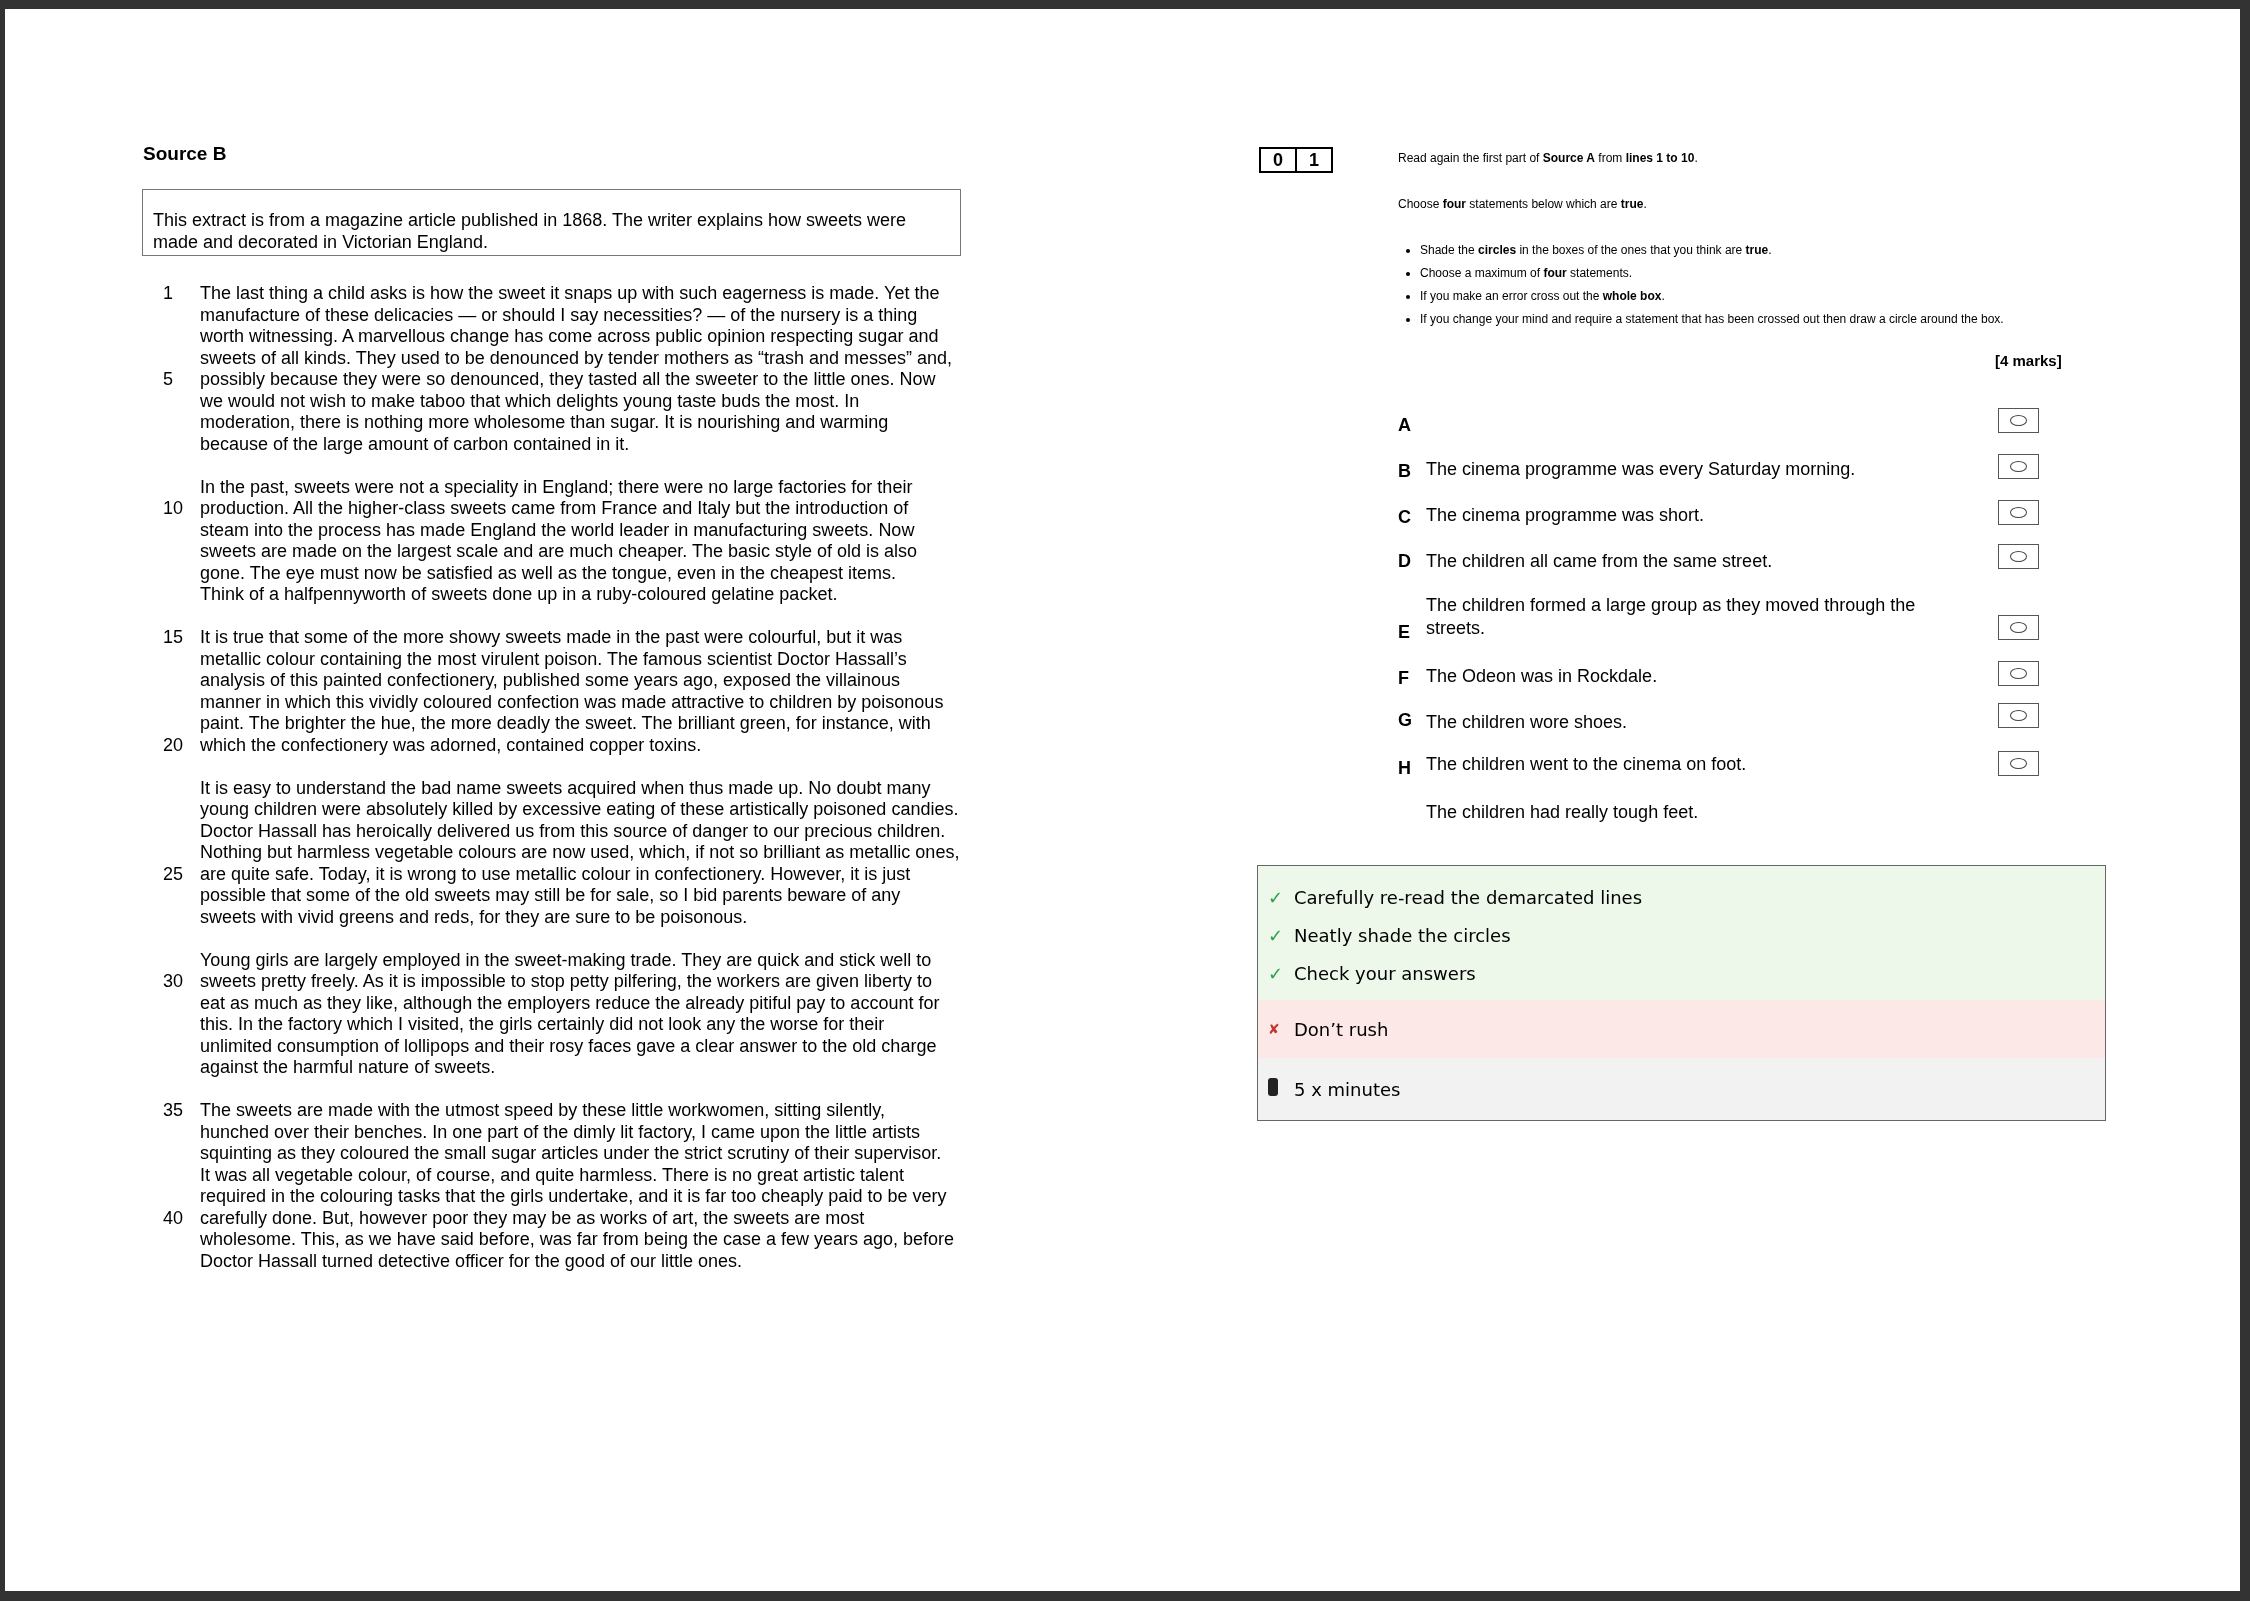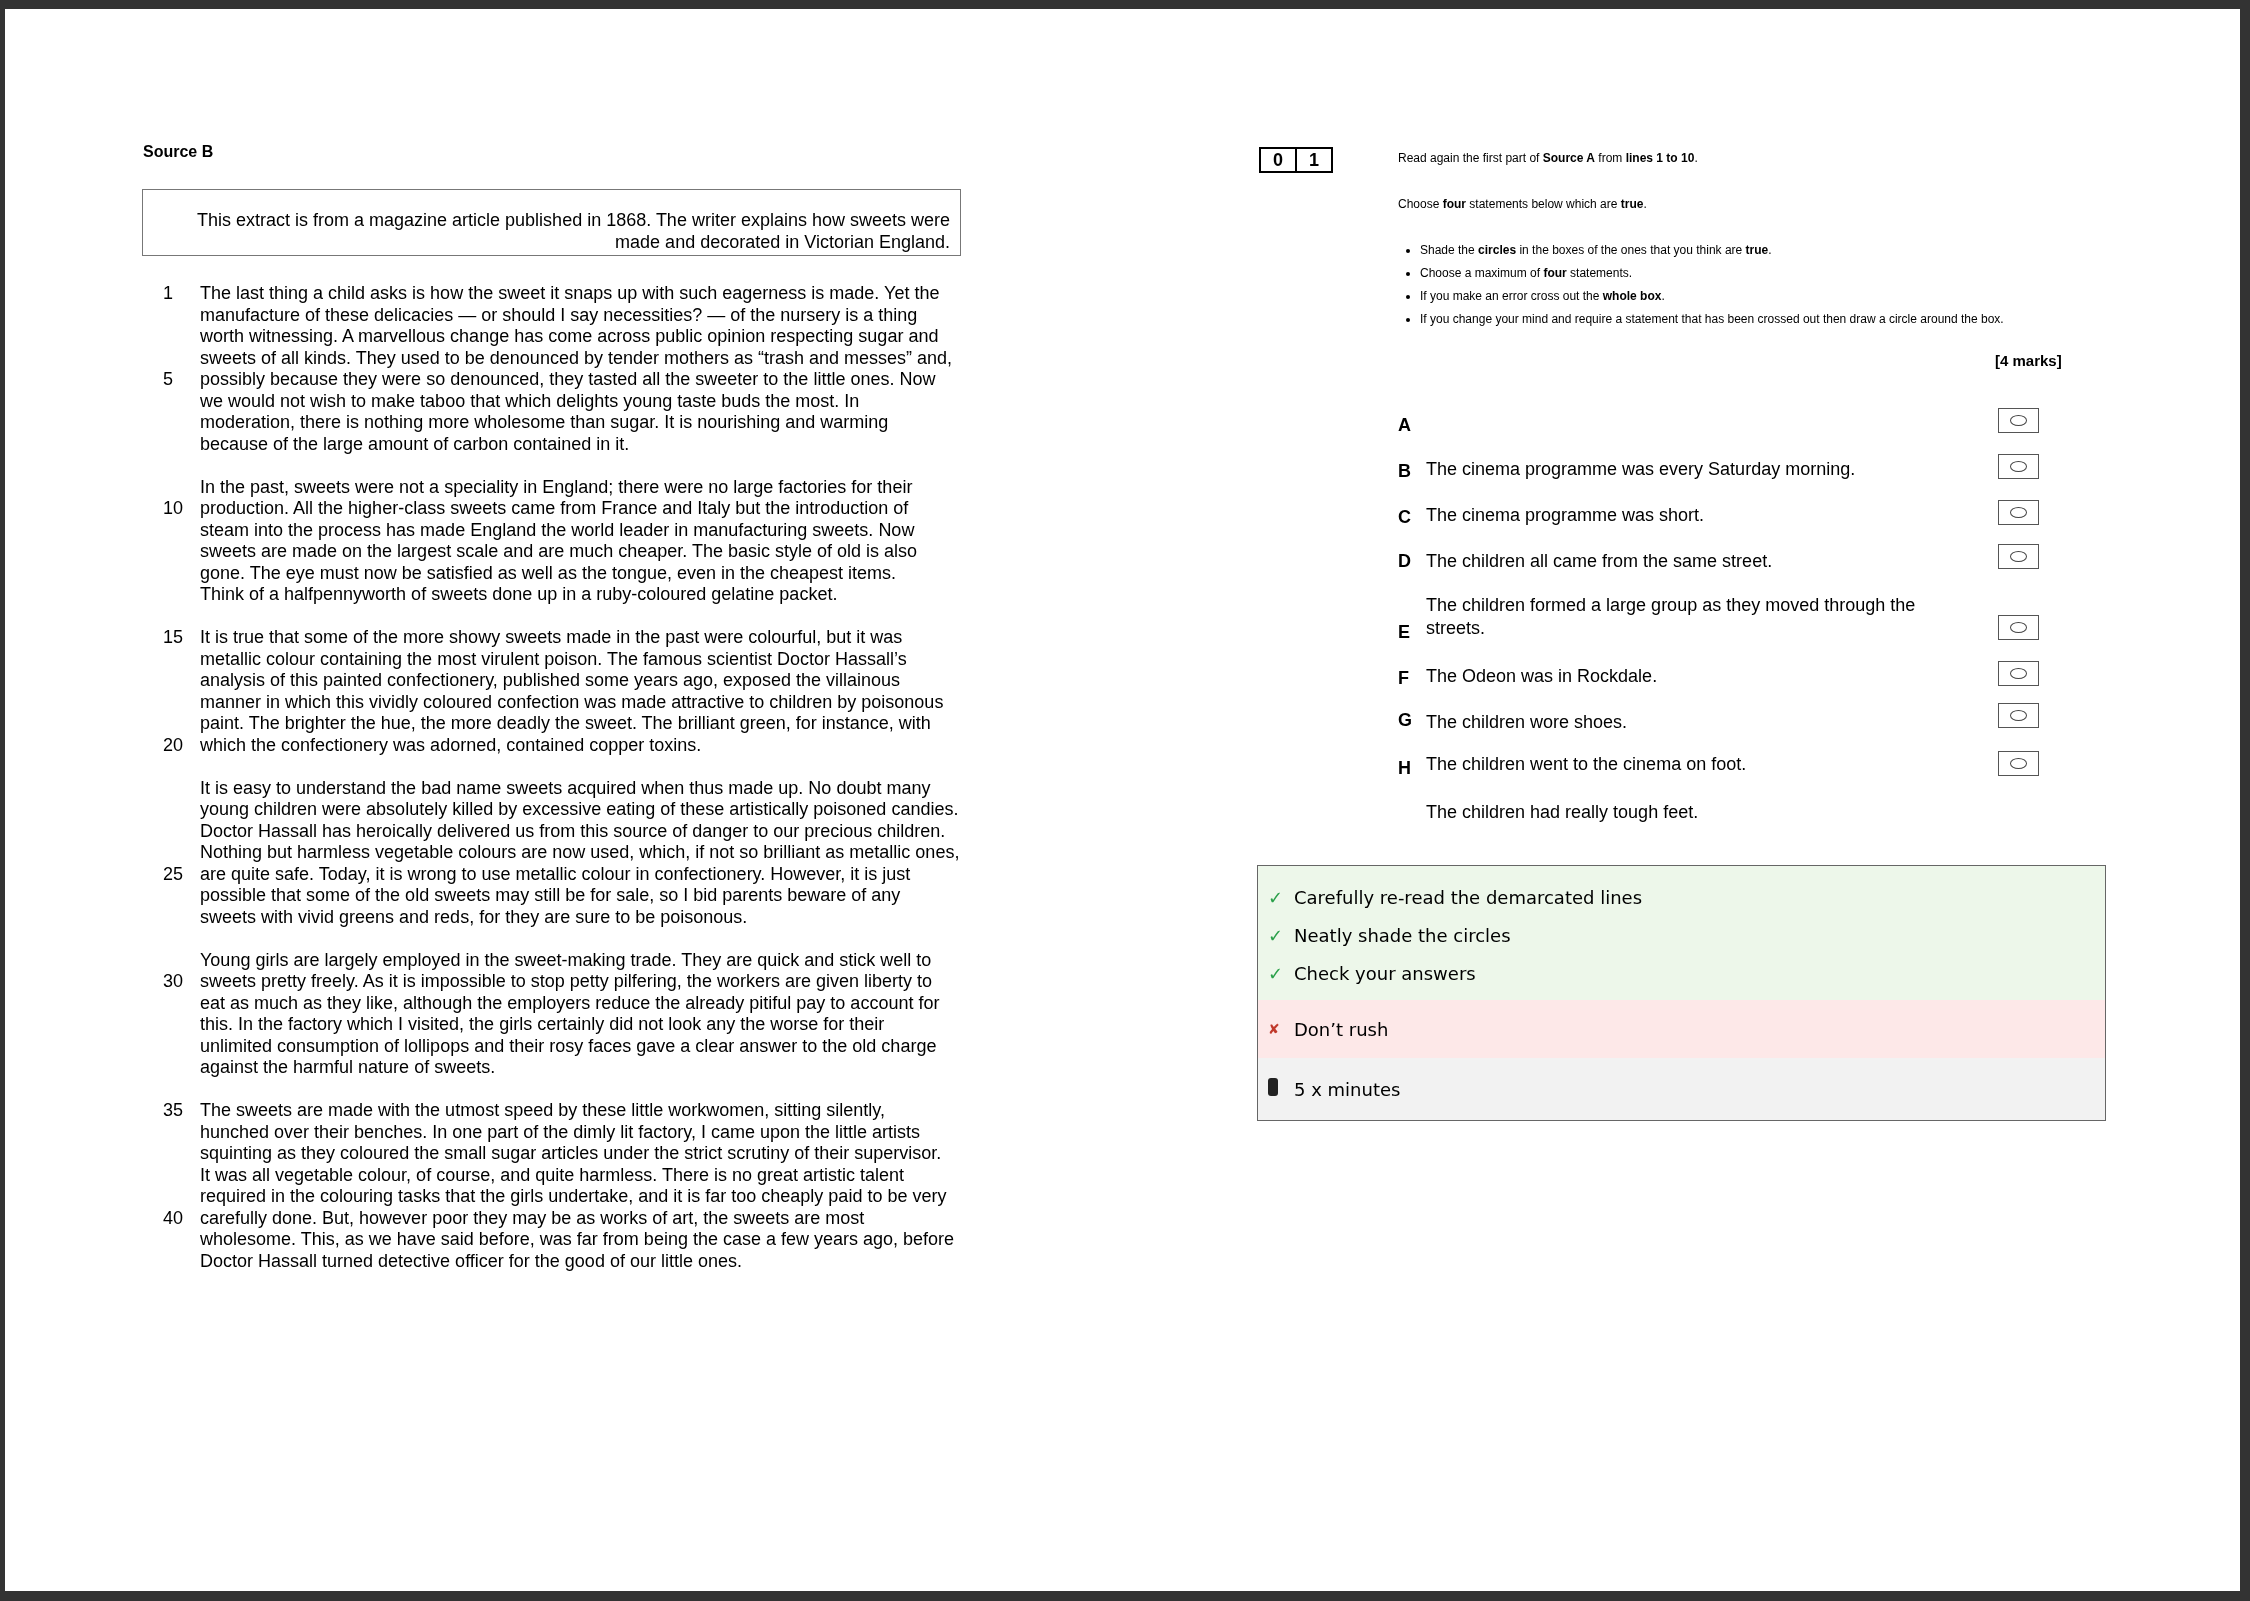--- a/index.html
+++ b/index.html
@@ -4,24 +4,24 @@
 <style>
   html, body { margin:0; padding:0; }
   body {
     width:2250px; height:1601px; background:#333333; position:relative; overflow:hidden;
     font-family:"Liberation Sans", sans-serif; color:#000;
   }
   .page {
     position:absolute; left:5px; top:9px; width:2235px; height:1582px; background:#ffffff;
   }
   .abs { position:absolute; }
-  .src-title { left:138px; top:134px; font-weight:bold; font-size:16px; }
+  .src-title { left:138px; top:134px; font-weight:bold; font-size:19px; }
   .intro-box {
     left:137px; top:180px; width:819px; height:67px; border:1.5px solid #777;
-    padding:19px 10px 0 10px; box-sizing:border-box; font-size:18px; line-height:22px;text-align:right;
+    padding:19px 10px 0 10px; box-sizing:border-box; font-size:18px; line-height:22px;
   }
   .passage { left:138px; top:274px; width:880px; font-size:18px; line-height:21.5px; }
   .para { margin-bottom:21.5px; }
   .line { display:flex; white-space:nowrap; }
   .lnum { width:57px; flex:0 0 57px; text-align:left; padding-left:20px; box-sizing:border-box; }
   .ltext { flex:1; }
 
   .qnum { left:1254px; top:138px; display:flex; border:2px solid #000; }
   .qnum span { width:34px; height:22px; font-weight:bold; font-size:18px; text-align:center; line-height:22px; }
   .qnum span + span { border-left:2px solid #000; }

